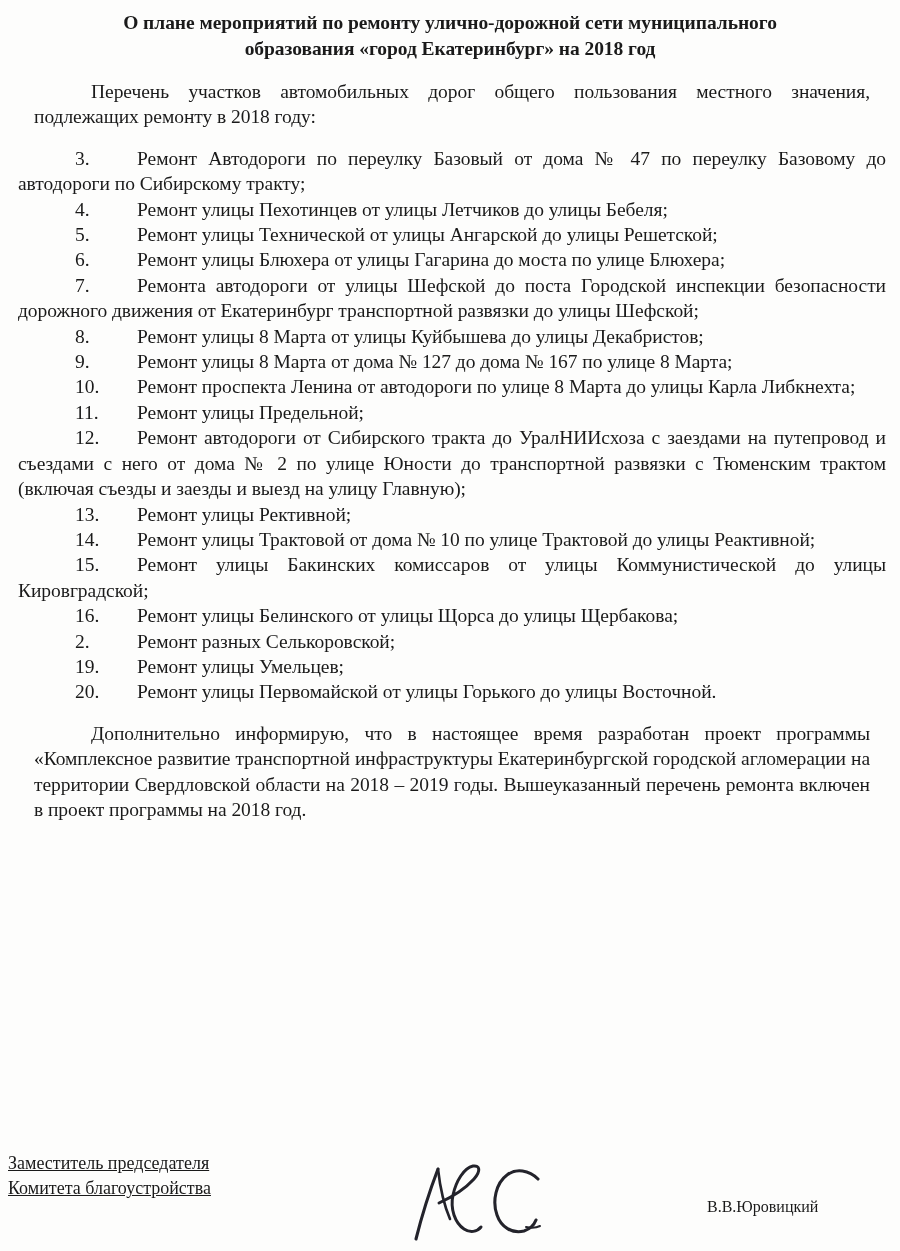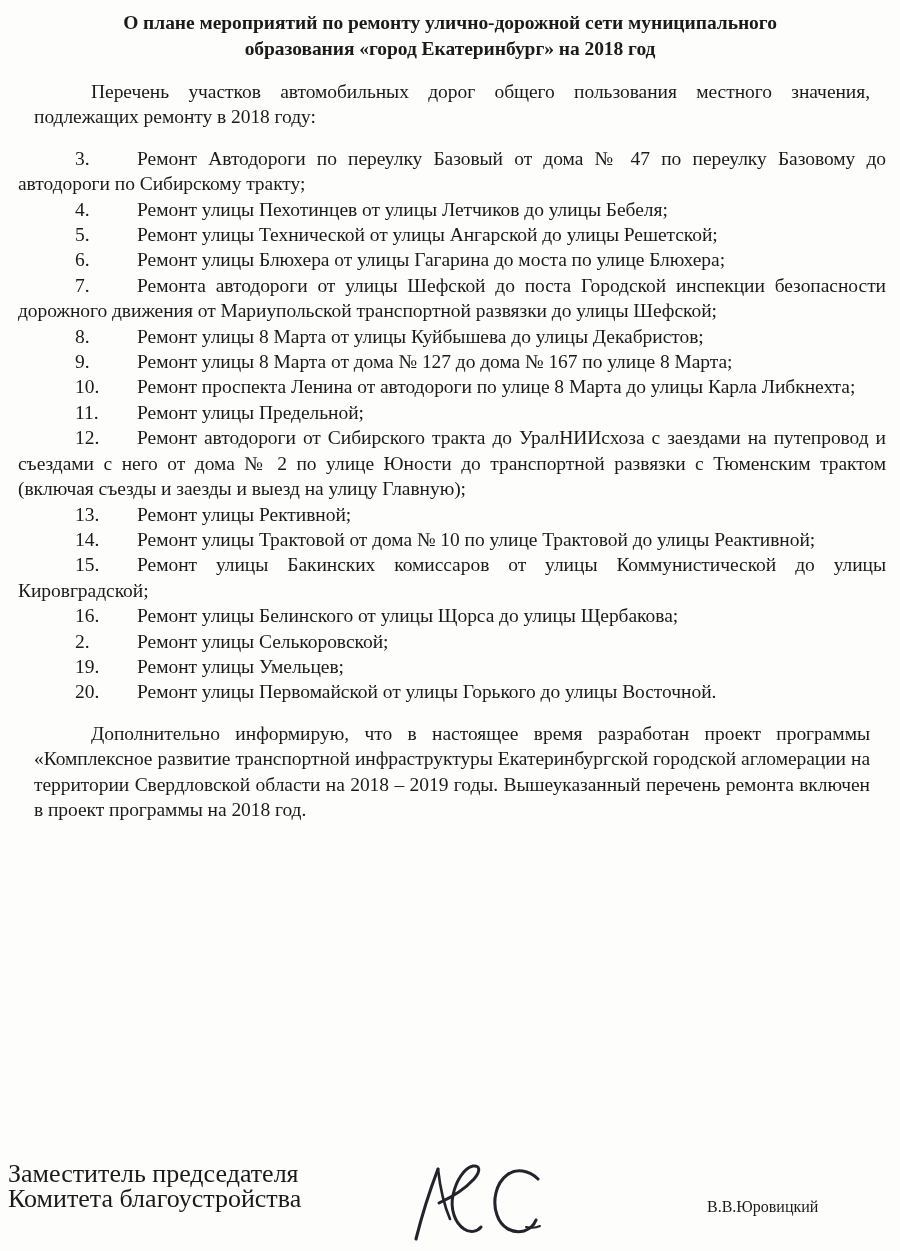--- a/index.html
+++ b/index.html
@@ -75,24 +75,25 @@
     position: absolute;
     left: 0;
     right: 0;
     bottom: 8px;
     padding: 0 14px 0 8px;
     height: 92px;
   }
   .sig-role {
     position: absolute;
     left: 8px;
-    top: 10px;
-    font-size: 26px;
+    top: 0;
+    font-size: 18px;
     line-height: 25.4px;
     white-space: nowrap;
+    text-decoration: underline;
   }
   .sig-role span { display: block; }
   .sig-name {
     position: absolute;
     left: 707px;
     top: 43px;
     font-size: 16px;
     line-height: 25.4px;
     white-space: nowrap;
   }
@@ -117,31 +118,31 @@
 
   <div class="body-block">
 
     <p class="para">Перечень участков автомобильных дорог общего пользования местного значения, подлежащих ремонту в 2018 году:</p>
 
     <div class="items-list">
         <p class="item"><span class="num">3.</span><span>Ремонт Автодороги по переулку Базовый от дома № 47 по переулку Базовому до автодороги по Сибирскому тракту;</span></p>
         <p class="item"><span class="num">4.</span><span>Ремонт улицы Пехотинцев от улицы Летчиков до улицы Бебеля;</span></p>
         <p class="item"><span class="num">5.</span><span>Ремонт улицы Технической от улицы Ангарской до улицы Решетской;</span></p>
         <p class="item"><span class="num">6.</span><span>Ремонт улицы Блюхера от улицы Гагарина до моста по улице Блюхера;</span></p>
-        <p class="item"><span class="num">7.</span><span>Ремонта автодороги от улицы Шефской до поста Городской инспекции безопасности дорожного движения от Мариупольской транспортной развязки до улицы Шефской;</span></p>
+        <p class="item"><span class="num">7.</span><span>Ремонта автодороги от улицы Шефской до поста Городской инспекции безопасности дорожного движения от Екатеринбург транспортной развязки до улицы Шефской;</span></p>
         <p class="item"><span class="num">8.</span><span>Ремонт улицы 8 Марта от улицы Куйбышева до улицы Декабристов;</span></p>
         <p class="item"><span class="num">9.</span><span>Ремонт улицы 8 Марта от дома № 127 до дома № 167 по улице 8 Марта;</span></p>
         <p class="item"><span class="num">10.</span><span>Ремонт проспекта Ленина от автодороги по улице 8 Марта до улицы Карла Либкнехта;</span></p>
         <p class="item"><span class="num">11.</span><span>Ремонт улицы Предельной;</span></p>
         <p class="item"><span class="num">12.</span><span>Ремонт автодороги от Сибирского тракта до УралНИИсхоза с заездами на путепровод и съездами с него от дома № 2 по улице Юности до транспортной развязки с Тюменским трактом (включая съезды и заезды и выезд на улицу Главную);</span></p>
         <p class="item"><span class="num">13.</span><span>Ремонт улицы Рективной;</span></p>
         <p class="item"><span class="num">14.</span><span>Ремонт улицы Трактовой от дома № 10 по улице Трактовой до улицы Реактивной;</span></p>
         <p class="item"><span class="num">15.</span><span>Ремонт улицы Бакинских комиссаров от улицы Коммунистической до улицы Кировградской;</span></p>
         <p class="item"><span class="num">16.</span><span>Ремонт улицы Белинского от улицы Щорса до улицы Щербакова;</span></p>
-        <p class="item"><span class="num">2.</span><span>Ремонт улицы Селькоровской;</span></p>
+        <p class="item"><span class="num">2.</span><span>Ремонт разных Селькоровской;</span></p>
         <p class="item"><span class="num">19.</span><span>Ремонт улицы Умельцев;</span></p>
         <p class="item"><span class="num">20.</span><span>Ремонт улицы Первомайской от улицы Горького до улицы Восточной.</span></p>
       </div>
 
     <p class="para">Дополнительно информирую, что в настоящее время разработан проект программы «Комплексное развитие транспортной инфраструктуры Екатеринбургской городской агломерации на территории Свердловской области на 2018 – 2019 годы. Вышеуказанный перечень ремонта включен в проект программы на 2018 год.</p>
   </div>
 
   <div class="sig-block">
     <div class="sig-role">
       <span>Заместитель председателя</span>

